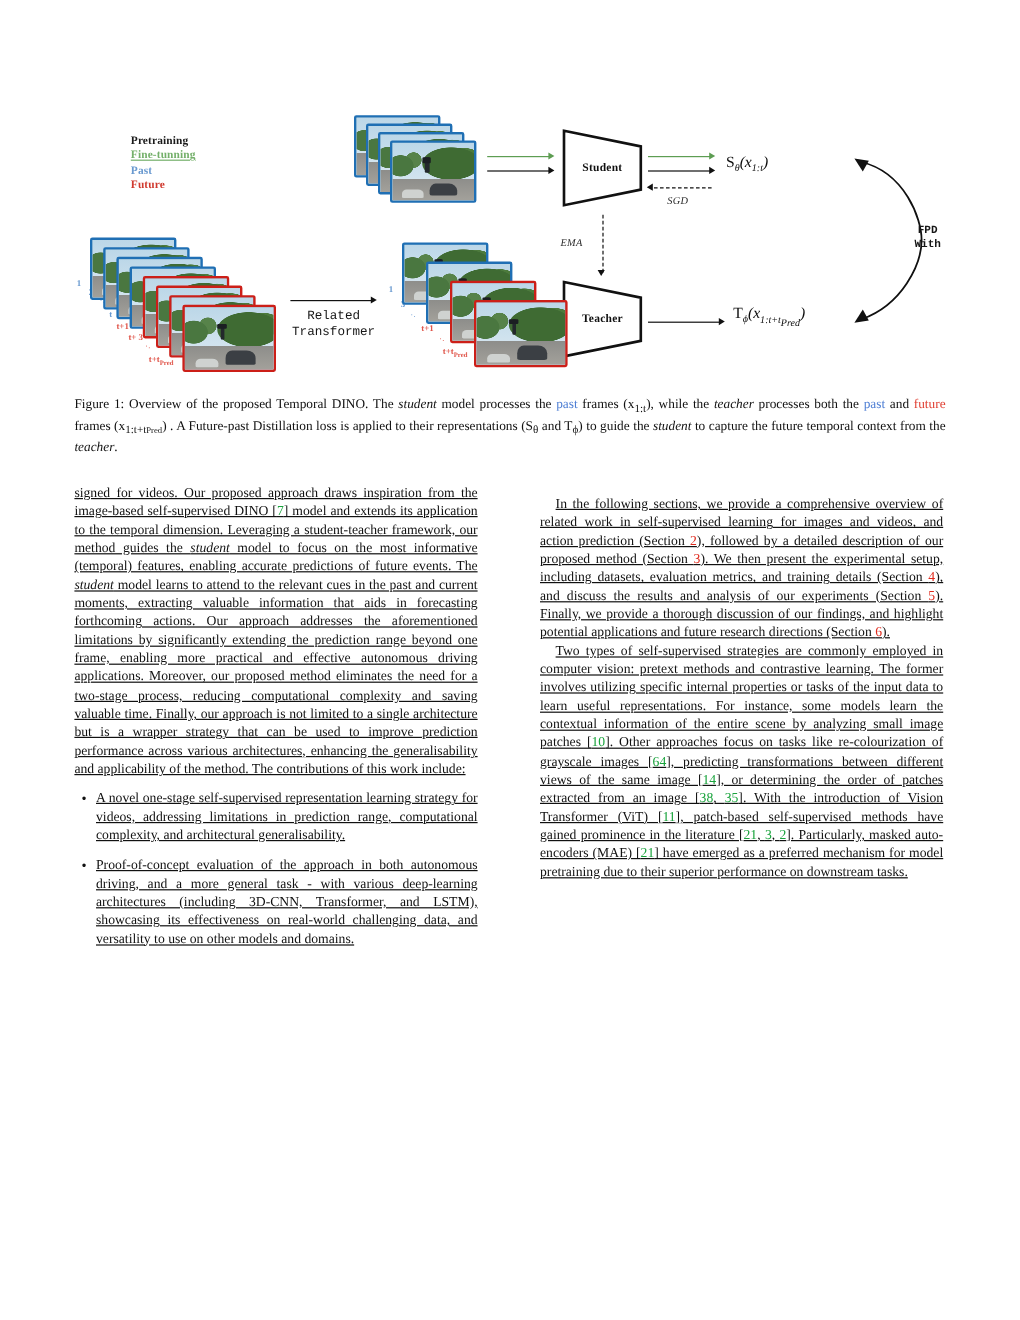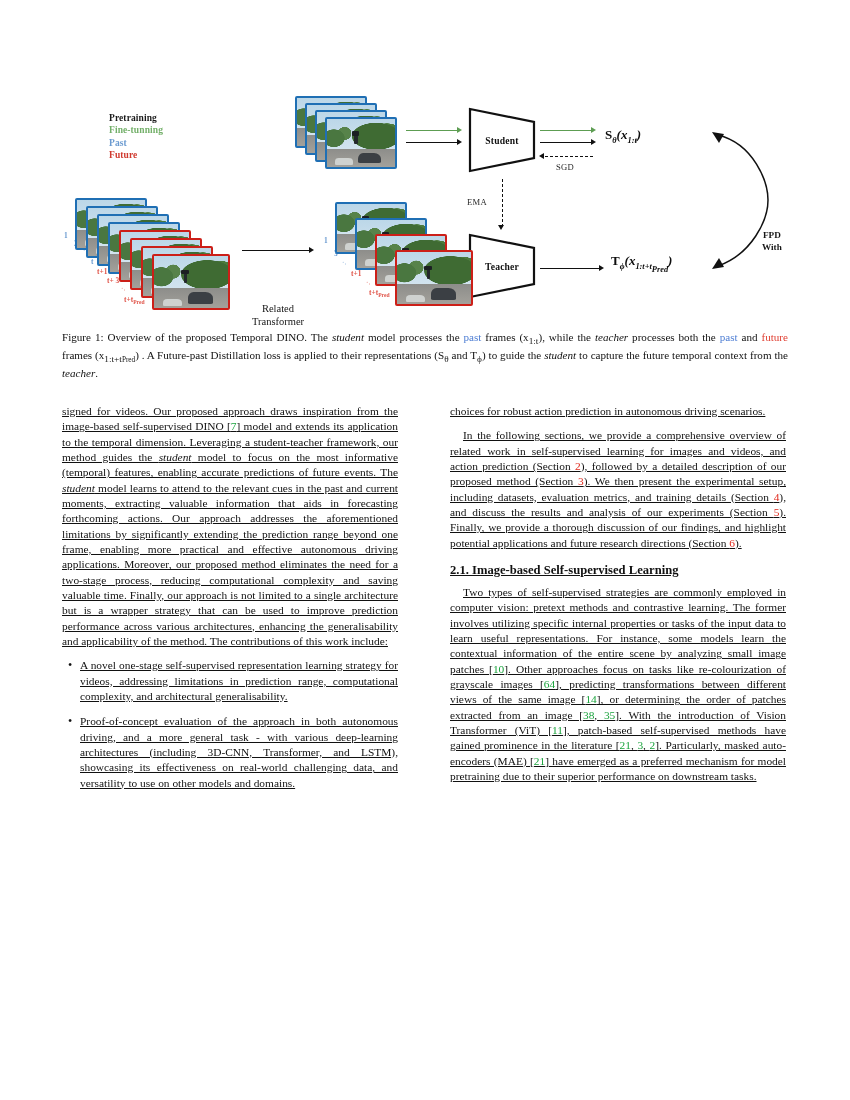--- a/index.html
+++ b/index.html
@@ -39,21 +39,21 @@
     left: 47px;
     top: 26px;
     line-height: 1.30;
     font-size: 9.5px;
     font-family: "Liberation Serif", serif;
     font-weight: 700;
     letter-spacing: .1px;
   }
   .legend div { white-space: nowrap; }
   .lg-pre  { color: #1a1a1a; }
-  .lg-fine { color: #74b06a; }
+  .lg-fine { color: #74b06a; text-decoration: underline; }
   .lg-past { color: #6a9ad0; }
   .lg-fut  { color: #d03a2f; }
 
   
   .frame {
     position: absolute;
     box-sizing: border-box;
     border-style: solid;
     border-width: 2.2px;
     border-radius: 2px;
@@ -177,20 +177,21 @@
     width: 0;
   }
 
   .caplbl {
     position: absolute;
     font-size: 8.6px;
     font-family: "Liberation Serif", serif;
     color: #2a2a2a;
     letter-spacing: .3px;
     white-space: nowrap;
+    font-style: italic;
   }
 
   .trapezoid {
     position: absolute;
   }
   .trapezoid svg { display: block; }
   .trap-label {
     position: absolute;
     width: 100%;
     text-align: center;
@@ -199,38 +200,37 @@
     font-family: "Liberation Serif", serif;
     color: #101010;
     top: 50%;
     transform: translateY(-50%);
     letter-spacing: .2px;
   }
 
   .mathlbl {
     position: absolute;
     font-size: 13px;
-    font-weight: 700;
+    font-weight: 400;
     font-style: italic;
     font-family: "Liberation Serif", serif;
     color: #0d0d0d;
     white-space: nowrap;
   }
   .mathlbl sub { font-size: 8.4px; font-style: italic; }
   .mathlbl .up { font-style: normal; }
 
   .ts-label {
     position: absolute;
     font-size: 10.5px;
-    font-family: Liberation Serif, serif;
+    font-family: Liberation Mono, monospace;
     text-align: center;
     line-height: 1.25;
     color: #161616;
     white-space: nowrap;
-    margin-top: 44px;
   }
 
   
   .caption {
     position: absolute;
     left: 62px;
     top: 330px;
     width: 726px;
     font-size: 11.1px;
     line-height: 1.285;
@@ -480,25 +480,23 @@
   <div class="col left">
     <p class="noindent"><span>signed for videos. Our proposed approach draws inspiration from the image-based self-supervised DINO [</span><span class="cite">7</span><span>] model and extends its application to the temporal dimension. Leveraging a student-teacher framework, our method guides the </span><i>student</i><span> model to focus on the most informative (temporal) features, enabling accurate predictions of future events. The </span><i>student</i><span> model learns to attend to the relevant cues in the past and current moments, extracting valuable information that aids in forecasting forthcoming actions. Our approach addresses the aforementioned limitations by significantly extending the prediction range beyond one frame, enabling more practical and effective autonomous driving applications. Moreover, our proposed method eliminates the need for a two-stage process, reducing computational complexity and saving valuable time. Finally, our approach is not limited to a single architecture but is a wrapper strategy that can be used to improve prediction performance across various architectures, enhancing the generalisability and applicability of the method. The contributions of this work include:</span></p>
 
     <ul class="bullets">
       <li>A novel one-stage self-supervised representation learning strategy for videos, addressing limitations in prediction range, computational complexity, and architectural generalisability.</li>
       <li>Proof-of-concept evaluation of the approach in both autonomous driving, and a more general task - with various deep-learning architectures (including 3D-CNN, Transformer, and LSTM), showcasing its effectiveness on real-world challenging data, and versatility to use on other models and domains.</li>
     </ul>
   </div>
 
   <div class="col right">
-    <p class="noindent">choices for robust action prediction in autonomous driving scenarios.</p>
 
     <div class="gap"></div>
 
     <p><span>In the following sections, we provide a comprehensive overview of related work in self-supervised learning for images and videos, and action prediction (Section </span><span class="cite-red">2</span><span>), followed by a detailed description of our proposed method (Section </span><span class="cite-red">3</span><span>). We then present the experimental setup, including datasets, evaluation metrics, and training details (Section </span><span class="cite-red">4</span><span>), and discuss the results and analysis of our experiments (Section </span><span class="cite-red">5</span><span>). Finally, we provide a thorough discussion of our findings, and highlight potential applications and future research directions (Section </span><span class="cite-red">6</span><span>).</span></p>
 
-    <h3 class="subsec">2.1. Image-based Self-supervised Learning</h3>
 
     <p><span>Two types of self-supervised strategies are commonly employed in computer vision: pretext methods and contrastive learning. The former involves utilizing specific internal properties or tasks of the input data to learn useful representations. For instance, some models learn the contextual information of the entire scene by analyzing small image patches [</span><span class="cite">10</span><span>]. Other approaches focus on tasks like re-colourization of grayscale images [</span><span class="cite">64</span><span>], predicting transformations between different views of the same image [</span><span class="cite">14</span><span>], or determining the order of patches extracted from an image [</span><span class="cite">38</span><span>, </span><span class="cite">35</span><span>]. With the introduction of Vision Transformer (ViT) [</span><span class="cite">11</span><span>], patch-based self-supervised methods have gained prominence in the literature [</span><span class="cite">21</span><span>, </span><span class="cite">3</span><span>, </span><span class="cite">2</span><span>]. Particularly, masked auto-encoders (MAE) [</span><span class="cite">21</span><span>] have emerged as a preferred mechanism for model pretraining due to their superior performance on downstream tasks.</span></p>
 
   </div>
 
 </div>
 
 </body></html>

